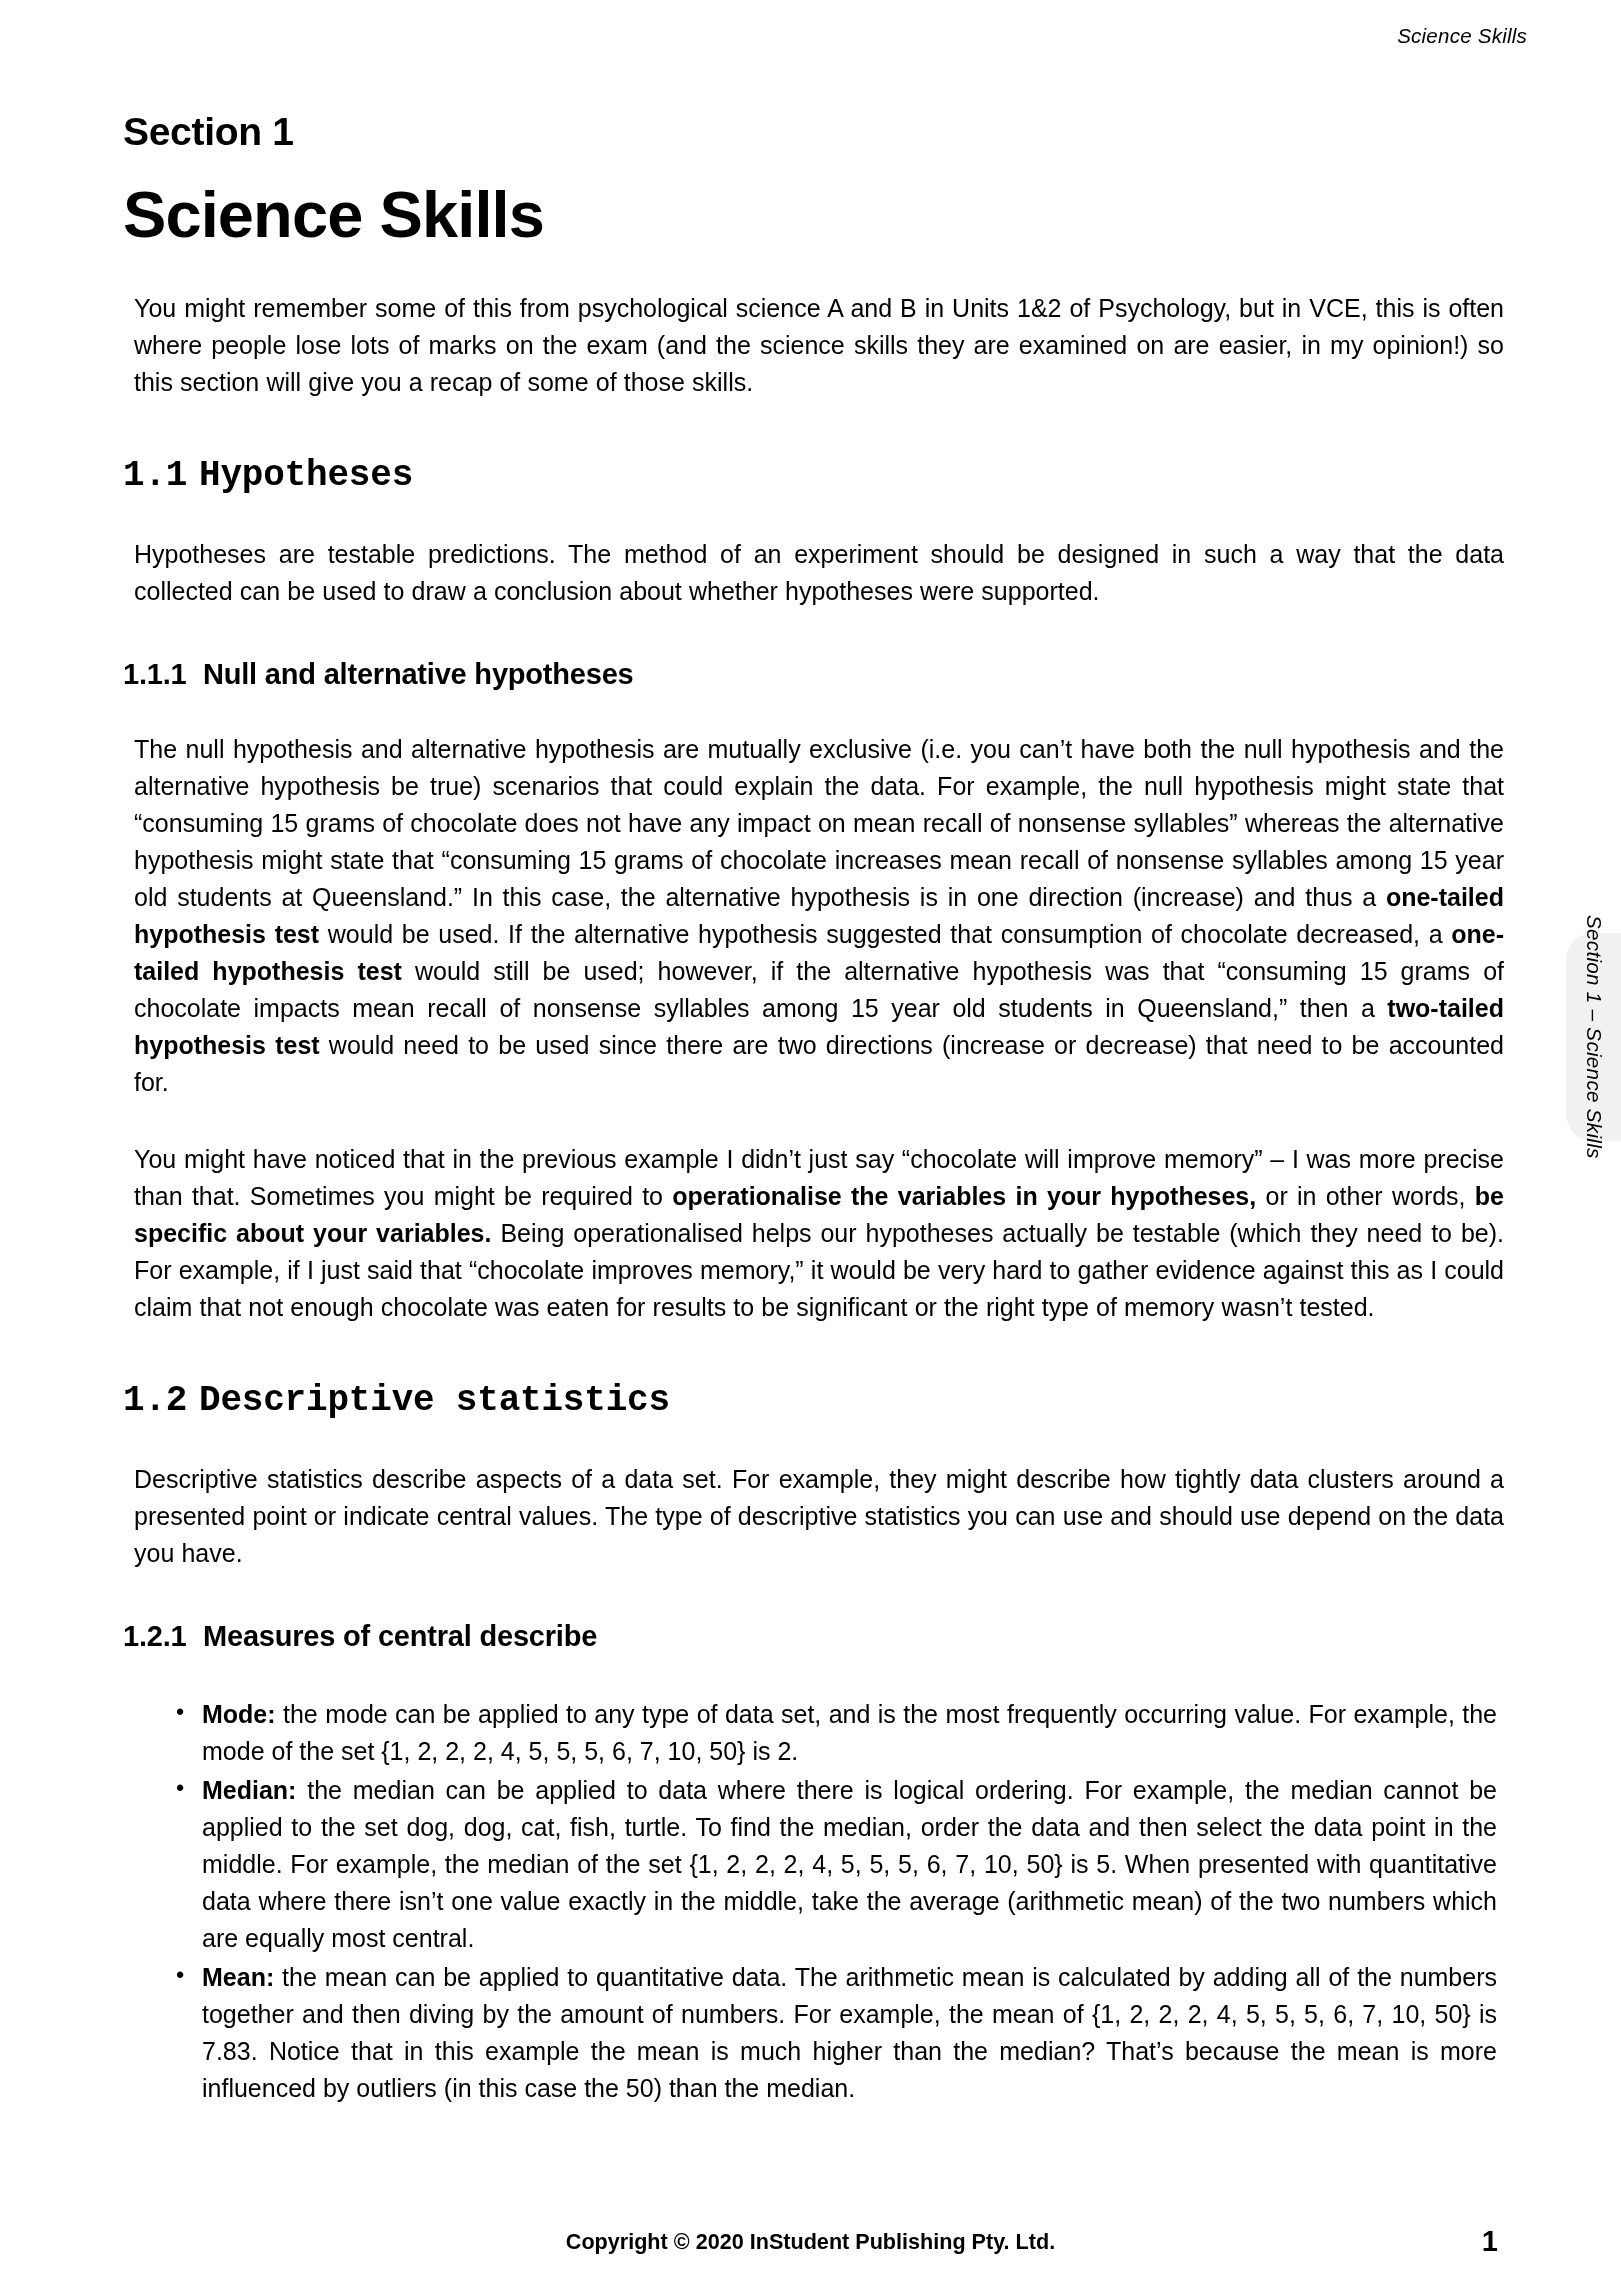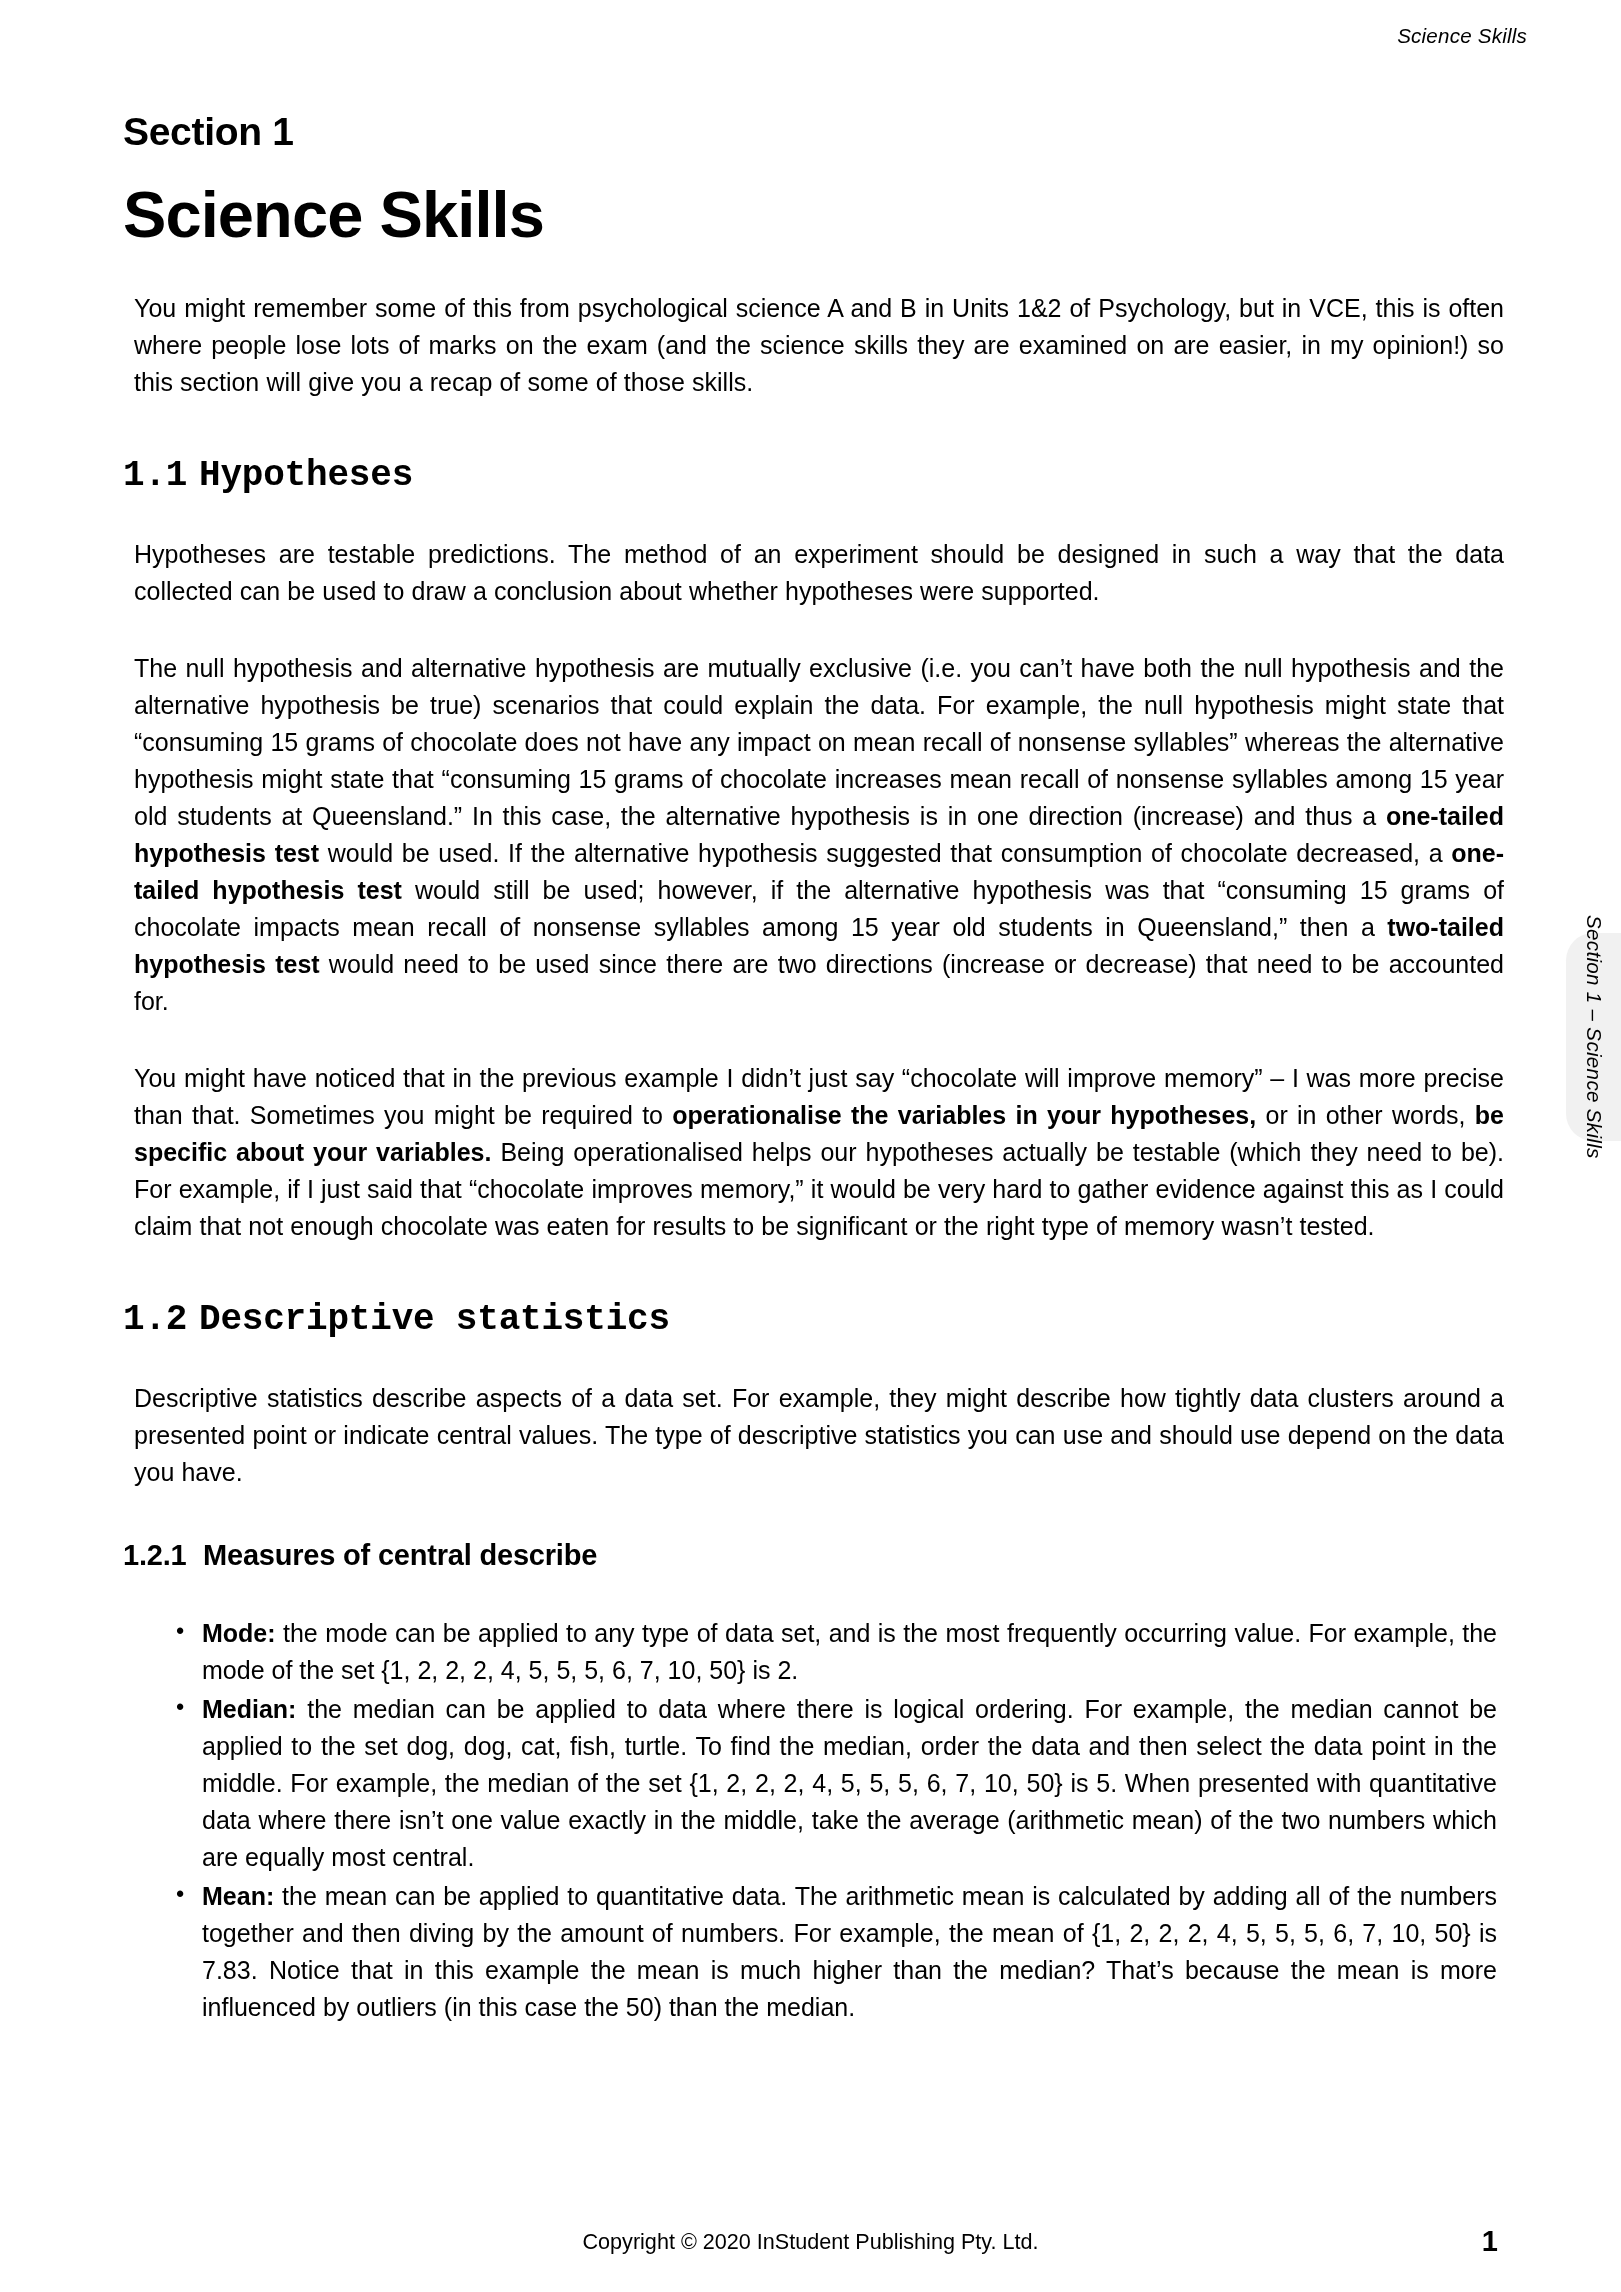--- a/index.html
+++ b/index.html
@@ -144,20 +144,21 @@
     right: 123px;
     bottom: 31px;
     height: 33px;
   }
   .footer .copyright {
     position: absolute;
     left: 0;
     right: 0;
     text-align: center;
     font-size: 21.6px;
+    font-weight: bold;
   }
   .footer .page-number {
     position: absolute;
     right: 0;
     top: -3.9px;
     font-size: 29px;
     font-weight: bold;
   }
 </style>
 </head>
@@ -177,20 +178,23 @@
 
     <h1 class="chapter-title">Science Skills</h1>
 
     <p class="body-text intro">You might remember some of this from psychological science A and B in Units 1&amp;2 of Psychology, but in VCE, this is often where people lose lots of marks on the exam (and the science skills they are examined on are easier, in my opinion!) so this section will give you a recap of some of those skills.</p>
 
     <h2 class="h-section">
       <span class="num">1.1</span><span>Hypotheses</span>
     </h2>
     <p class="body-text">Hypotheses are testable predictions. The method of an experiment should be designed in such a way that the data collected can be used to draw a conclusion about whether hypotheses were supported.</p>
 
+    <h3 class="h-sub">
+      <span class="num">1.1.1</span><span>Null and alternative hypotheses</span>
+    </h3>
     <p class="body-text"><span>The null hypothesis and alternative hypothesis are mutually exclusive (i.e. you can’t have both the null hypothesis and the alternative hypothesis be true) scenarios that could explain the data. For example, the null hypothesis might state that “consuming 15 grams of chocolate does not have any impact on mean recall of nonsense syllables” whereas the alternative hypothesis might state that “consuming 15 grams of chocolate increases mean recall of nonsense syllables among 15 year old students at Queensland.” In this case, the alternative hypothesis is in one direction (increase) and thus a </span><b>one-tailed hypothesis test</b><span> would be used. If the alternative hypothesis suggested that consumption of chocolate decreased, a </span><b>one-tailed hypothesis test</b><span> would still be used; however, if the alternative hypothesis was that “consuming 15 grams of chocolate impacts mean recall of nonsense syllables among 15 year old students in Queensland,” then a </span><b>two-tailed hypothesis test</b><span> would need to be used since there are two directions (increase or decrease) that need to be accounted for.</span></p>
 
     <p class="body-text"><span>You might have noticed that in the previous example I didn’t just say “chocolate will improve memory” – I was more precise than that. Sometimes you might be required to </span><b>operationalise the variables in your hypotheses,</b><span> or in other words, </span><b>be specific about your variables.</b><span> Being operationalised helps our hypotheses actually be testable (which they need to be). For example, if I just said that “chocolate improves memory,” it would be very hard to gather evidence against this as I could claim that not enough chocolate was eaten for results to be significant or the right type of memory wasn’t tested.</span></p>
 
     <h2 class="h-section">
       <span class="num">1.2</span><span>Descriptive statistics</span>
     </h2>
     <p class="body-text">Descriptive statistics describe aspects of a data set. For example, they might describe how tightly data clusters around a presented point or indicate central values. The type of descriptive statistics you can use and should use depend on the data you have.</p>
 
     <h3 class="h-sub">

